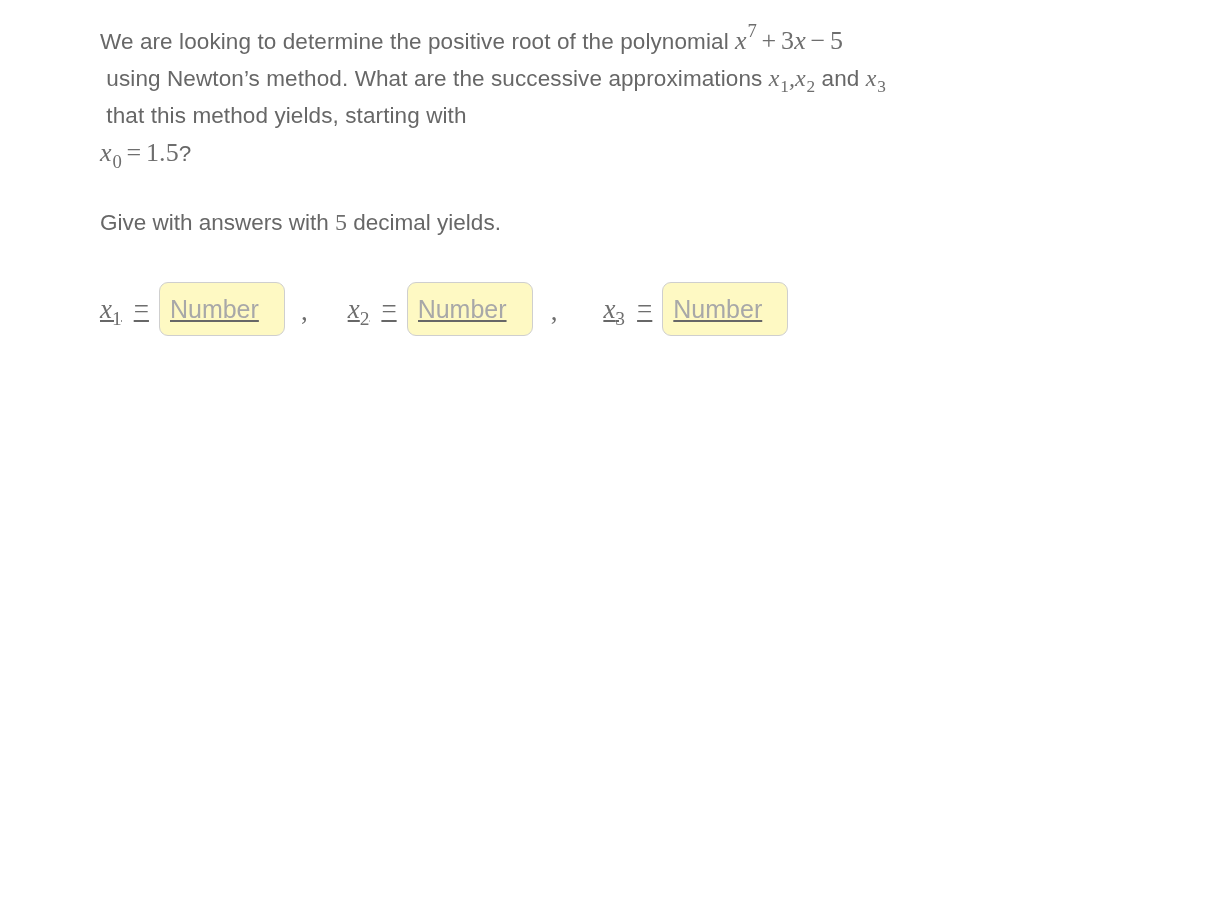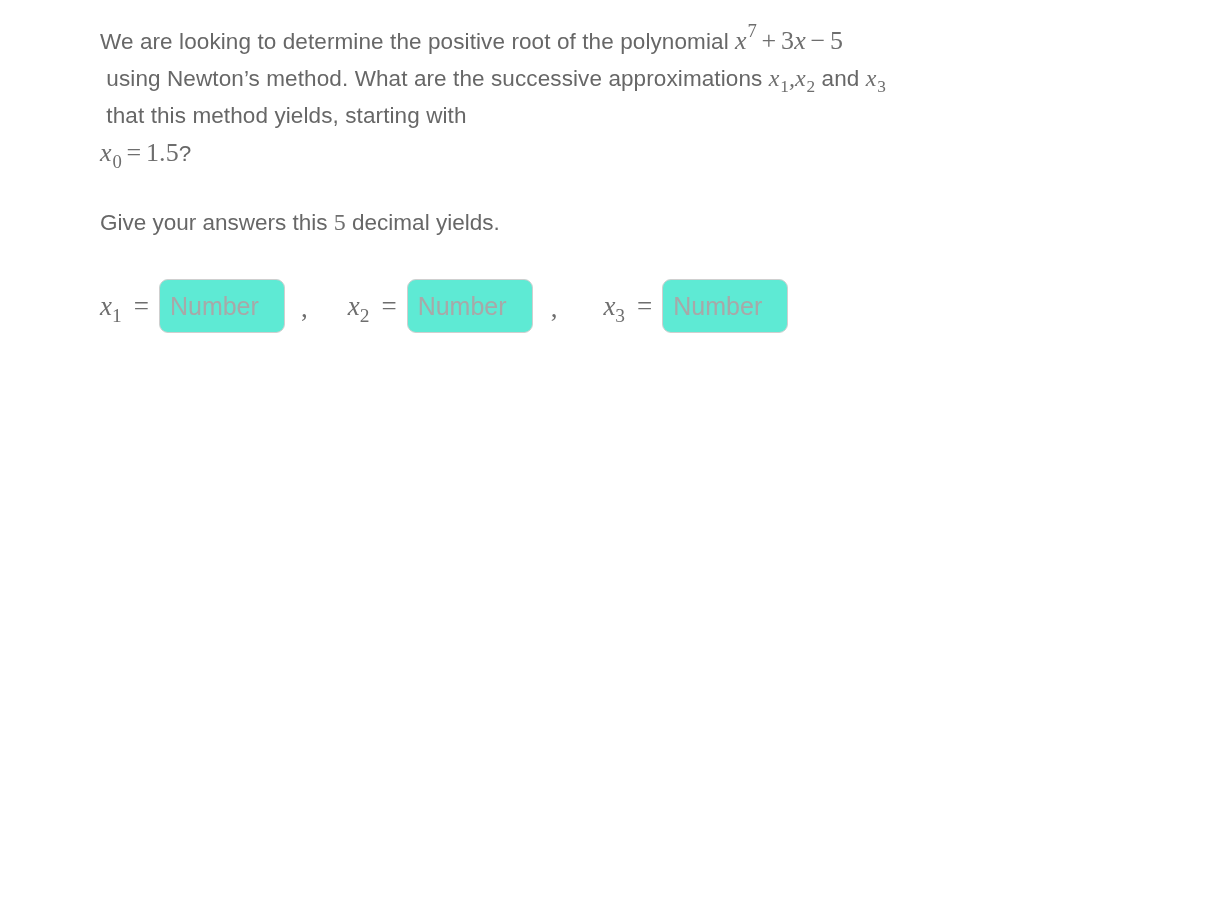--- a/index.html
+++ b/index.html
@@ -98,22 +98,23 @@
     margin-top: 33px;
     font-size: 22.5px;
     line-height: 34px;
     color: #676767;
   }
 
   
   .answer-row {
     margin-top: 36px;
     display: flex;
-    align-items: center;
+    align-items: flex-end;
     height: 60px;
+    text-decoration: underline;
   }
   .ans-group {
     display: flex;
     align-items: center;
   }
   .ans-label {
     font-family: "Liberation Serif", "DejaVu Serif", serif;
     font-style: italic;
     font-size: 27px;
     color: #6e6e6e;
@@ -131,21 +132,21 @@
     font-size: 27px;
     color: #6e6e6e;
     padding: 0 10px 0 12px;
   }
   .num-input {
     width: 126px;
     height: 54px;
     box-sizing: border-box;
     border: 1.5px solid #cfcfcf;
     border-radius: 9px;
-    background: #5eead4;
+    background: #fef9c3;
     outline: none;
     font-family: "Liberation Sans", sans-serif;
     font-size: 25px;
     color: #545454;
     padding: 0 10px;
   }
   .num-input::placeholder {
     color: #a8a8a8;
     opacity: 1;
   }
@@ -167,21 +168,21 @@
 <body>
 
 <div class="page">
   <div class="content">
 
     <div class="prose">
       <span class="seg">We are looking to determine the positive root of the polynomial </span><span class="mj big"><span class="var">x</span><sup>7</sup><span class="op">+</span><span class="num">3</span><span class="var">x</span><span class="op">−</span><span class="num">5</span></span><span class="seg"> using Newton’s method.</span><span class="seg"> </span><span class="seg">What are the successive approximations </span><span class="mj"><span class="var">x</span><sub>1</sub></span><span class="mj"> , </span><span class="mj"><span class="var">x</span><sub>2</sub></span><span class="seg"> and </span><span class="mj"><span class="var">x</span><sub>3</sub></span><span class="seg"> that this method yields, starting with</span>
       <div class="math-block"><span class="mj big"><span class="var">x</span><sub>0</sub><span class="op">=</span><span class="num">1.5</span></span><span class="qmark">?</span></div>
     </div>
 
-    <div class="para2"><span class="seg">Give your answers this </span><span class="mj" style="font-style:normal">5</span><span class="seg"> decimal yields.</span></div>
+    <div class="para2"><span class="seg">Give with answers with </span><span class="mj" style="font-style:normal">5</span><span class="seg"> decimal yields.</span></div>
 
     <div class="answer-row">
 
       <div class="ans-group">
         <span class="ans-label"><span>x</span><sub>1</sub></span>
         <span class="eq">=</span>
         <input class="num-input" type="text" placeholder="Number" style="">
         <span class="sep-comma">,</span>
       </div>
 

